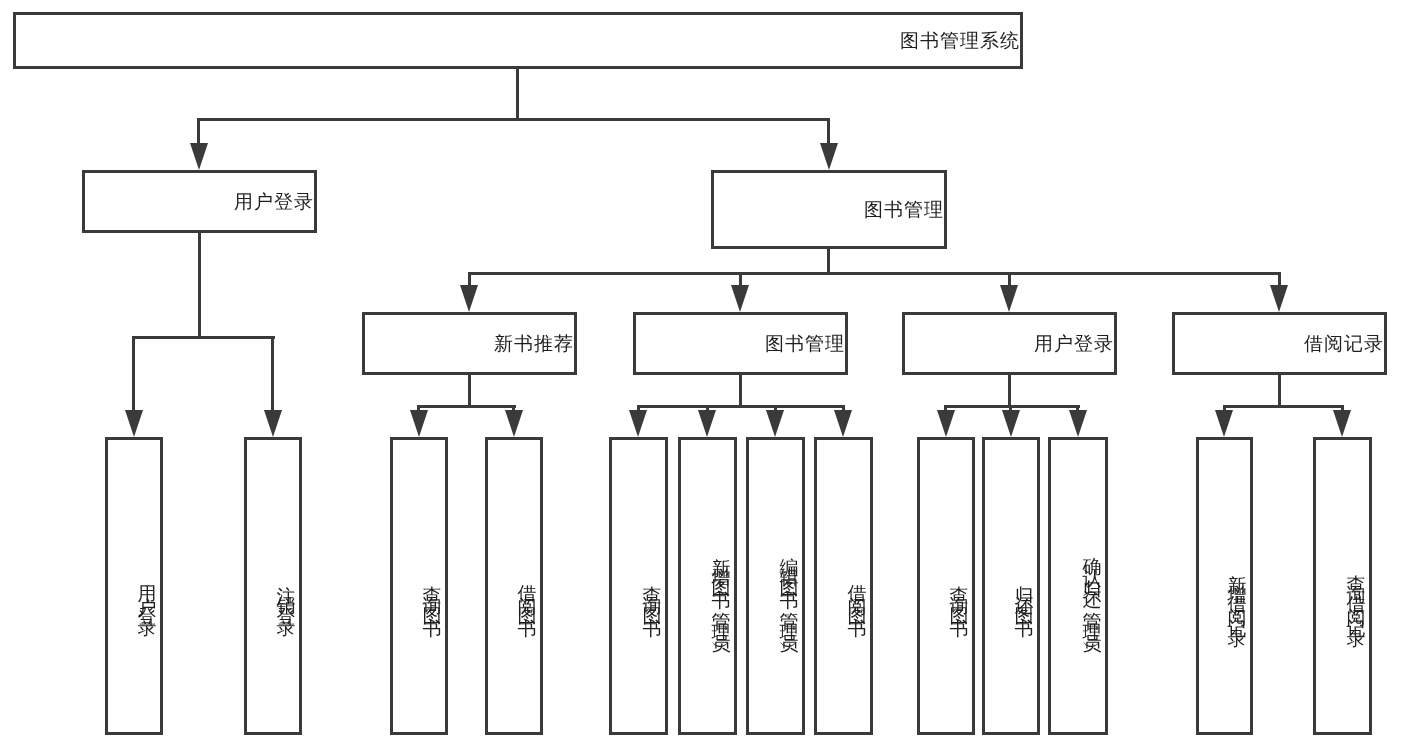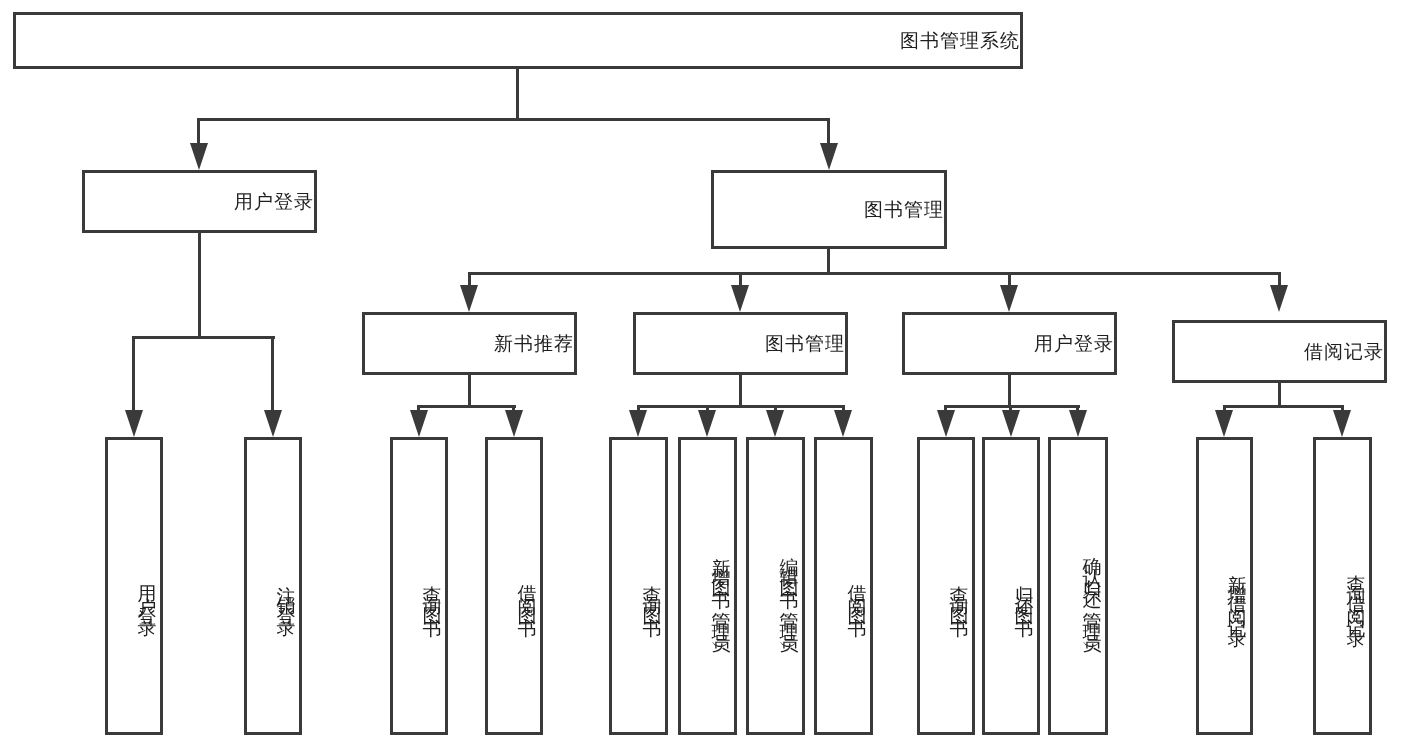--- a/index.html
+++ b/index.html
@@ -60,21 +60,21 @@
 
   <div class="box" style="left:362px;top:312px;width:215px;height:63px">
     <span class="lbl">新书推荐</span>
   </div>
   <div class="box" style="left:633px;top:312px;width:215px;height:63px">
     <span class="lbl">图书管理</span>
   </div>
   <div class="box" style="left:902px;top:312px;width:215px;height:63px">
     <span class="lbl">用户登录</span>
   </div>
-  <div class="box" style="left:1172px;top:320px;width:215px;height:63px">
+  <div class="box" style="left:1172px;top:312px;width:215px;height:63px">
     <span class="lbl">借阅记录</span>
   </div>
 
   <i class="vl" style="left:468px;top:375px;height:32px"></i>
   <i class="hl" style="left:417px;top:405px;width:99px"></i>
   <i class="vl" style="left:417px;top:405px;height:7px"></i>
   <i class="ar" style="left:410px;top:410px"></i>
   <i class="vl" style="left:512px;top:405px;height:7px"></i>
   <i class="ar" style="left:505px;top:410px"></i>
 

